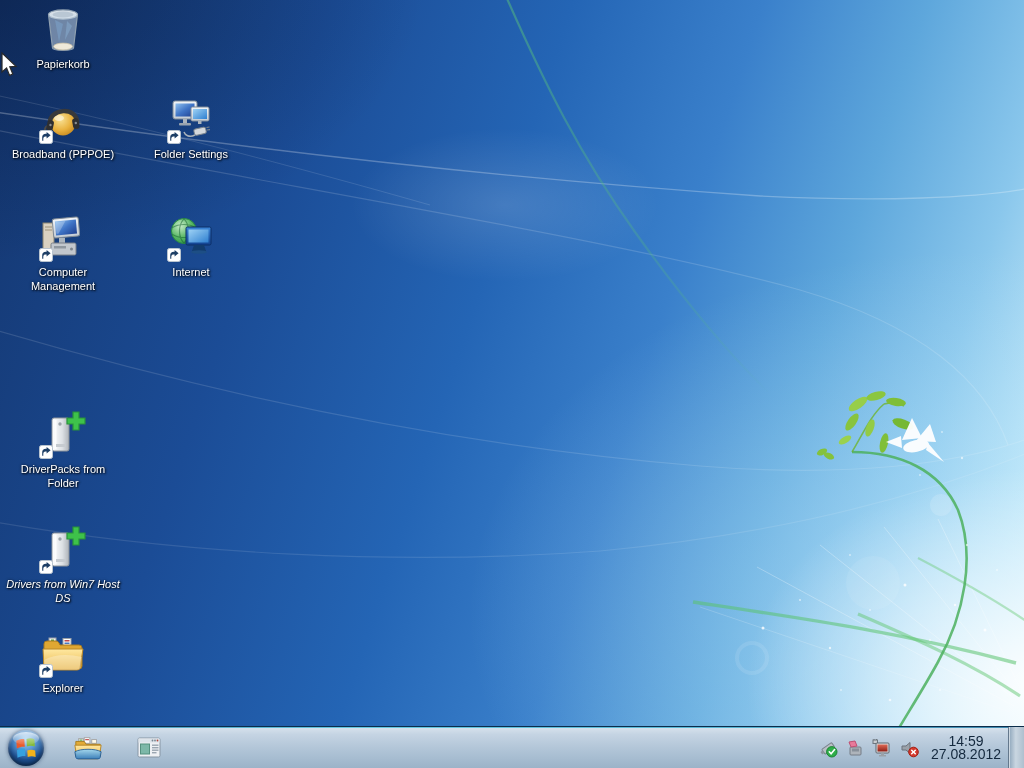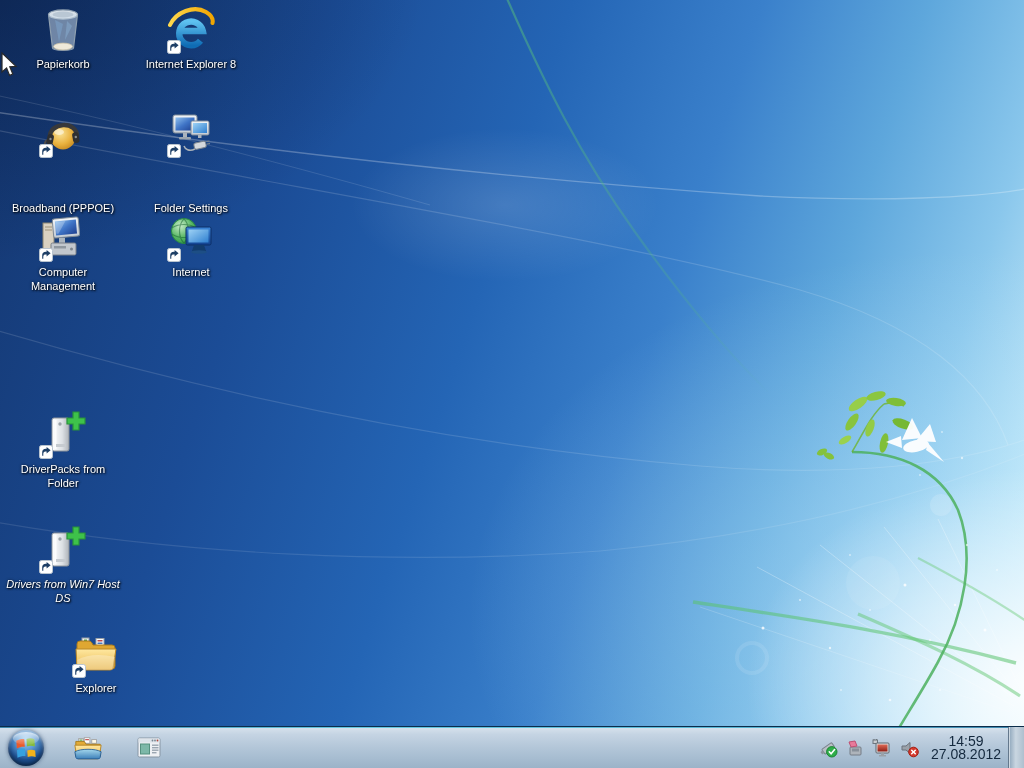--- a/index.html
+++ b/index.html
@@ -10,21 +10,21 @@
       radial-gradient(480px 360px at 101% 89%, rgba(255,255,255,.92), rgba(255,255,255,0) 60%),
       radial-gradient(760px 560px at 94% 80%, rgba(185,230,252,.55), rgba(185,230,252,0) 65%),
       radial-gradient(220px 110px at 505px 205px, rgba(255,255,255,.15), rgba(255,255,255,0) 70%),
       radial-gradient(640px 420px at -2% -4%, rgba(4,16,44,.42), rgba(4,16,44,0) 70%),
       linear-gradient(108deg,#14366f 0%,#1b4c96 26%,#2465b5 45%,#3a80cb 60%,#5ea7dc 73%,#8ac7ec 84%,#c0e7f8 93%,#ecfdff 100%);
   }
   .wall-art{position:absolute;left:0;top:0;pointer-events:none;}
   
   .icon-cell{position:absolute;width:124px;display:flex;flex-direction:column;align-items:center;cursor:default;}
   .c1{left:1px;} .c2{left:129px;}
-  .r1{top:6px;} .r2{top:110px;gap:40px;} .r3{top:214px;} .r4{top:318px;} .r5{top:411px;} .r6{top:526px;font-style:italic;} .r7{top:630px;padding-left:33px;}
+  .r1{top:6px;} .r2{top:96px;} .r3{top:214px;} .r4{top:318px;} .r5{top:411px;} .r6{top:526px;font-style:italic;} .r7{top:630px;}
   .icon-wrap{position:relative;width:48px;height:48px;display:flex;align-items:center;justify-content:center;}
   .badge{position:absolute;left:0;bottom:0;}
   .icon-label{
     margin-top:3px;font-size:11px;line-height:14px;color:#fff;text-align:center;
     white-space:pre-line;width:130px;
     text-shadow:1px 1px 2px rgba(0,0,0,.95),0 0 3px rgba(0,0,0,.65);
   }
   
   .taskbar{
     position:absolute;left:0;right:0;bottom:0;height:41px;
@@ -187,33 +187,20 @@
         <path d="M9.5,8.5 L13.5,42 C13.7,45 34.3,45 34.5,42 L38.5,8.5" fill="rgba(205,222,236,.5)" stroke="#8fa0b0" stroke-width="1.2"></path>
         <path d="M16,14 L20,36 L24,18 Z" fill="rgba(125,165,205,.5)"></path>
         <path d="M28,15 L26,34 L33,20 Z" fill="rgba(140,180,215,.45)"></path>
         <ellipse cx="24" cy="40.5" rx="9.5" ry="3.4" fill="#efe9d9" stroke="#c9c0a8" stroke-width=".8"></ellipse>
         <ellipse cx="24" cy="8.5" rx="10.5" ry="3" fill="#b9c7d4"></ellipse>
       </svg>
     </div>
     <div class="icon-label">Papierkorb</div>
   </div>
 
-  <div class="icon-cell c2 r1">
-    <div class="icon-wrap">
-      <svg width="48" height="48" viewBox="0 0 48 48">
-        <path d="M12.2,25 L35.8,25 A11.9,11.9 0 1 0 33.5,34.8" stroke="url(#g-ie)" stroke-width="6.5" fill="none"></path>
-        <path d="M3,19 C9,6 27,-1 39,6 C44,9 46.5,13 45.5,17" stroke="url(#g-gold)" stroke-width="4" fill="none" stroke-linecap="round"></path>
-      </svg>
-      <svg class="badge" width="14" height="14" viewBox="0 0 14 14">
-        <rect x=".5" y=".5" width="13" height="13" rx="2" fill="#fff" stroke="#b9c4cf"></rect>
-        <path d="M3.2,10.8 L3.2,7.2 C3.2,5.2 4.6,3.8 6.8,3.8 L7.6,3.8 L7.6,2 L11.6,5.2 L7.6,8.4 L7.6,6.6 L6.4,6.6 C4.9,6.6 4.3,7.6 4.3,9 L4.3,10.8 Z" fill="#1e3f66"></path>
-      </svg>
-    </div>
-    <div class="icon-label">Internet Explorer 8</div>
-  </div>
 
   <div class="icon-cell c1 r2">
     <div class="icon-wrap">
       <svg width="48" height="48" viewBox="0 0 48 48">
         <path d="M8,40 C4,34 6,30 10,30" stroke="#4a4a4a" stroke-width="2" fill="none"></path>
         <circle cx="24" cy="27" r="12.5" fill="url(#g-sphere)"></circle>
         <ellipse cx="20" cy="22" rx="5" ry="3" fill="rgba(255,255,255,.5)"></ellipse>
         <path d="M11,28 C9,12 39,10 38,27" stroke="#38393b" stroke-width="4.5" fill="none" stroke-linecap="round"></path>
         <rect x="8" y="24" width="6.5" height="11" rx="3" fill="#2e2f31" transform="rotate(12 11 29)"></rect>
         <rect x="33.5" y="22" width="6.5" height="11" rx="3" fill="#2e2f31" transform="rotate(-10 37 27)"></rect>

